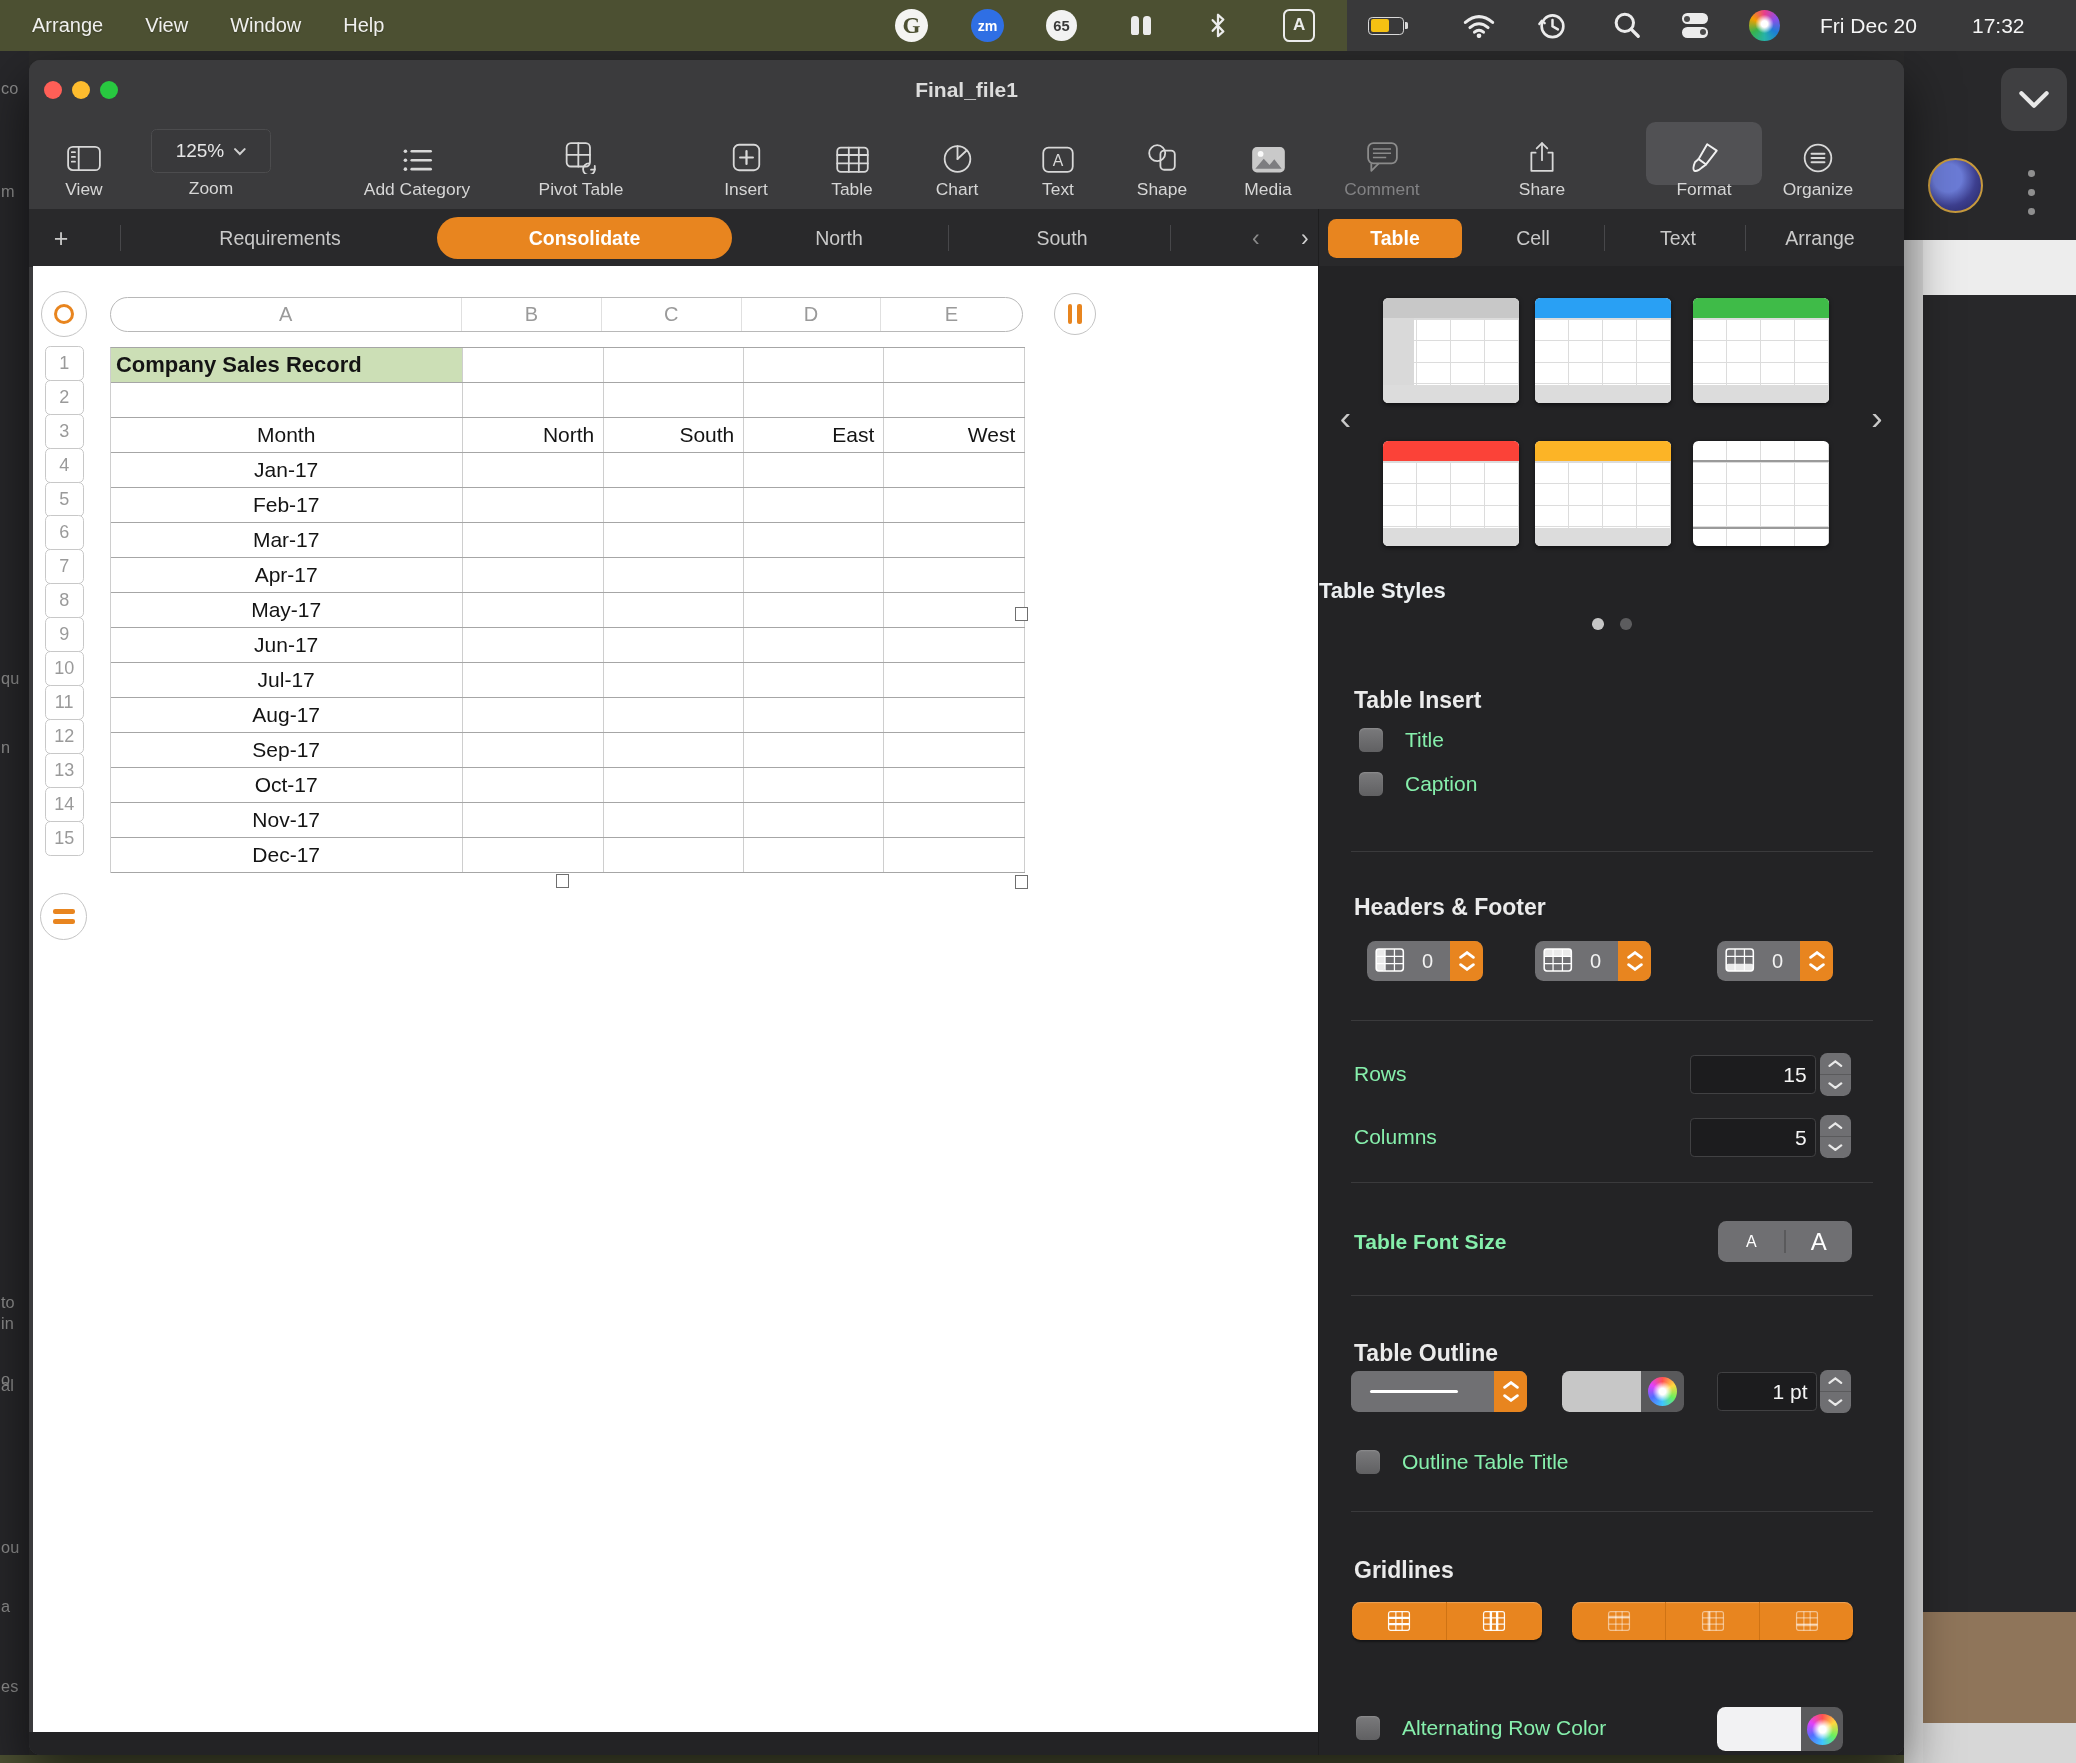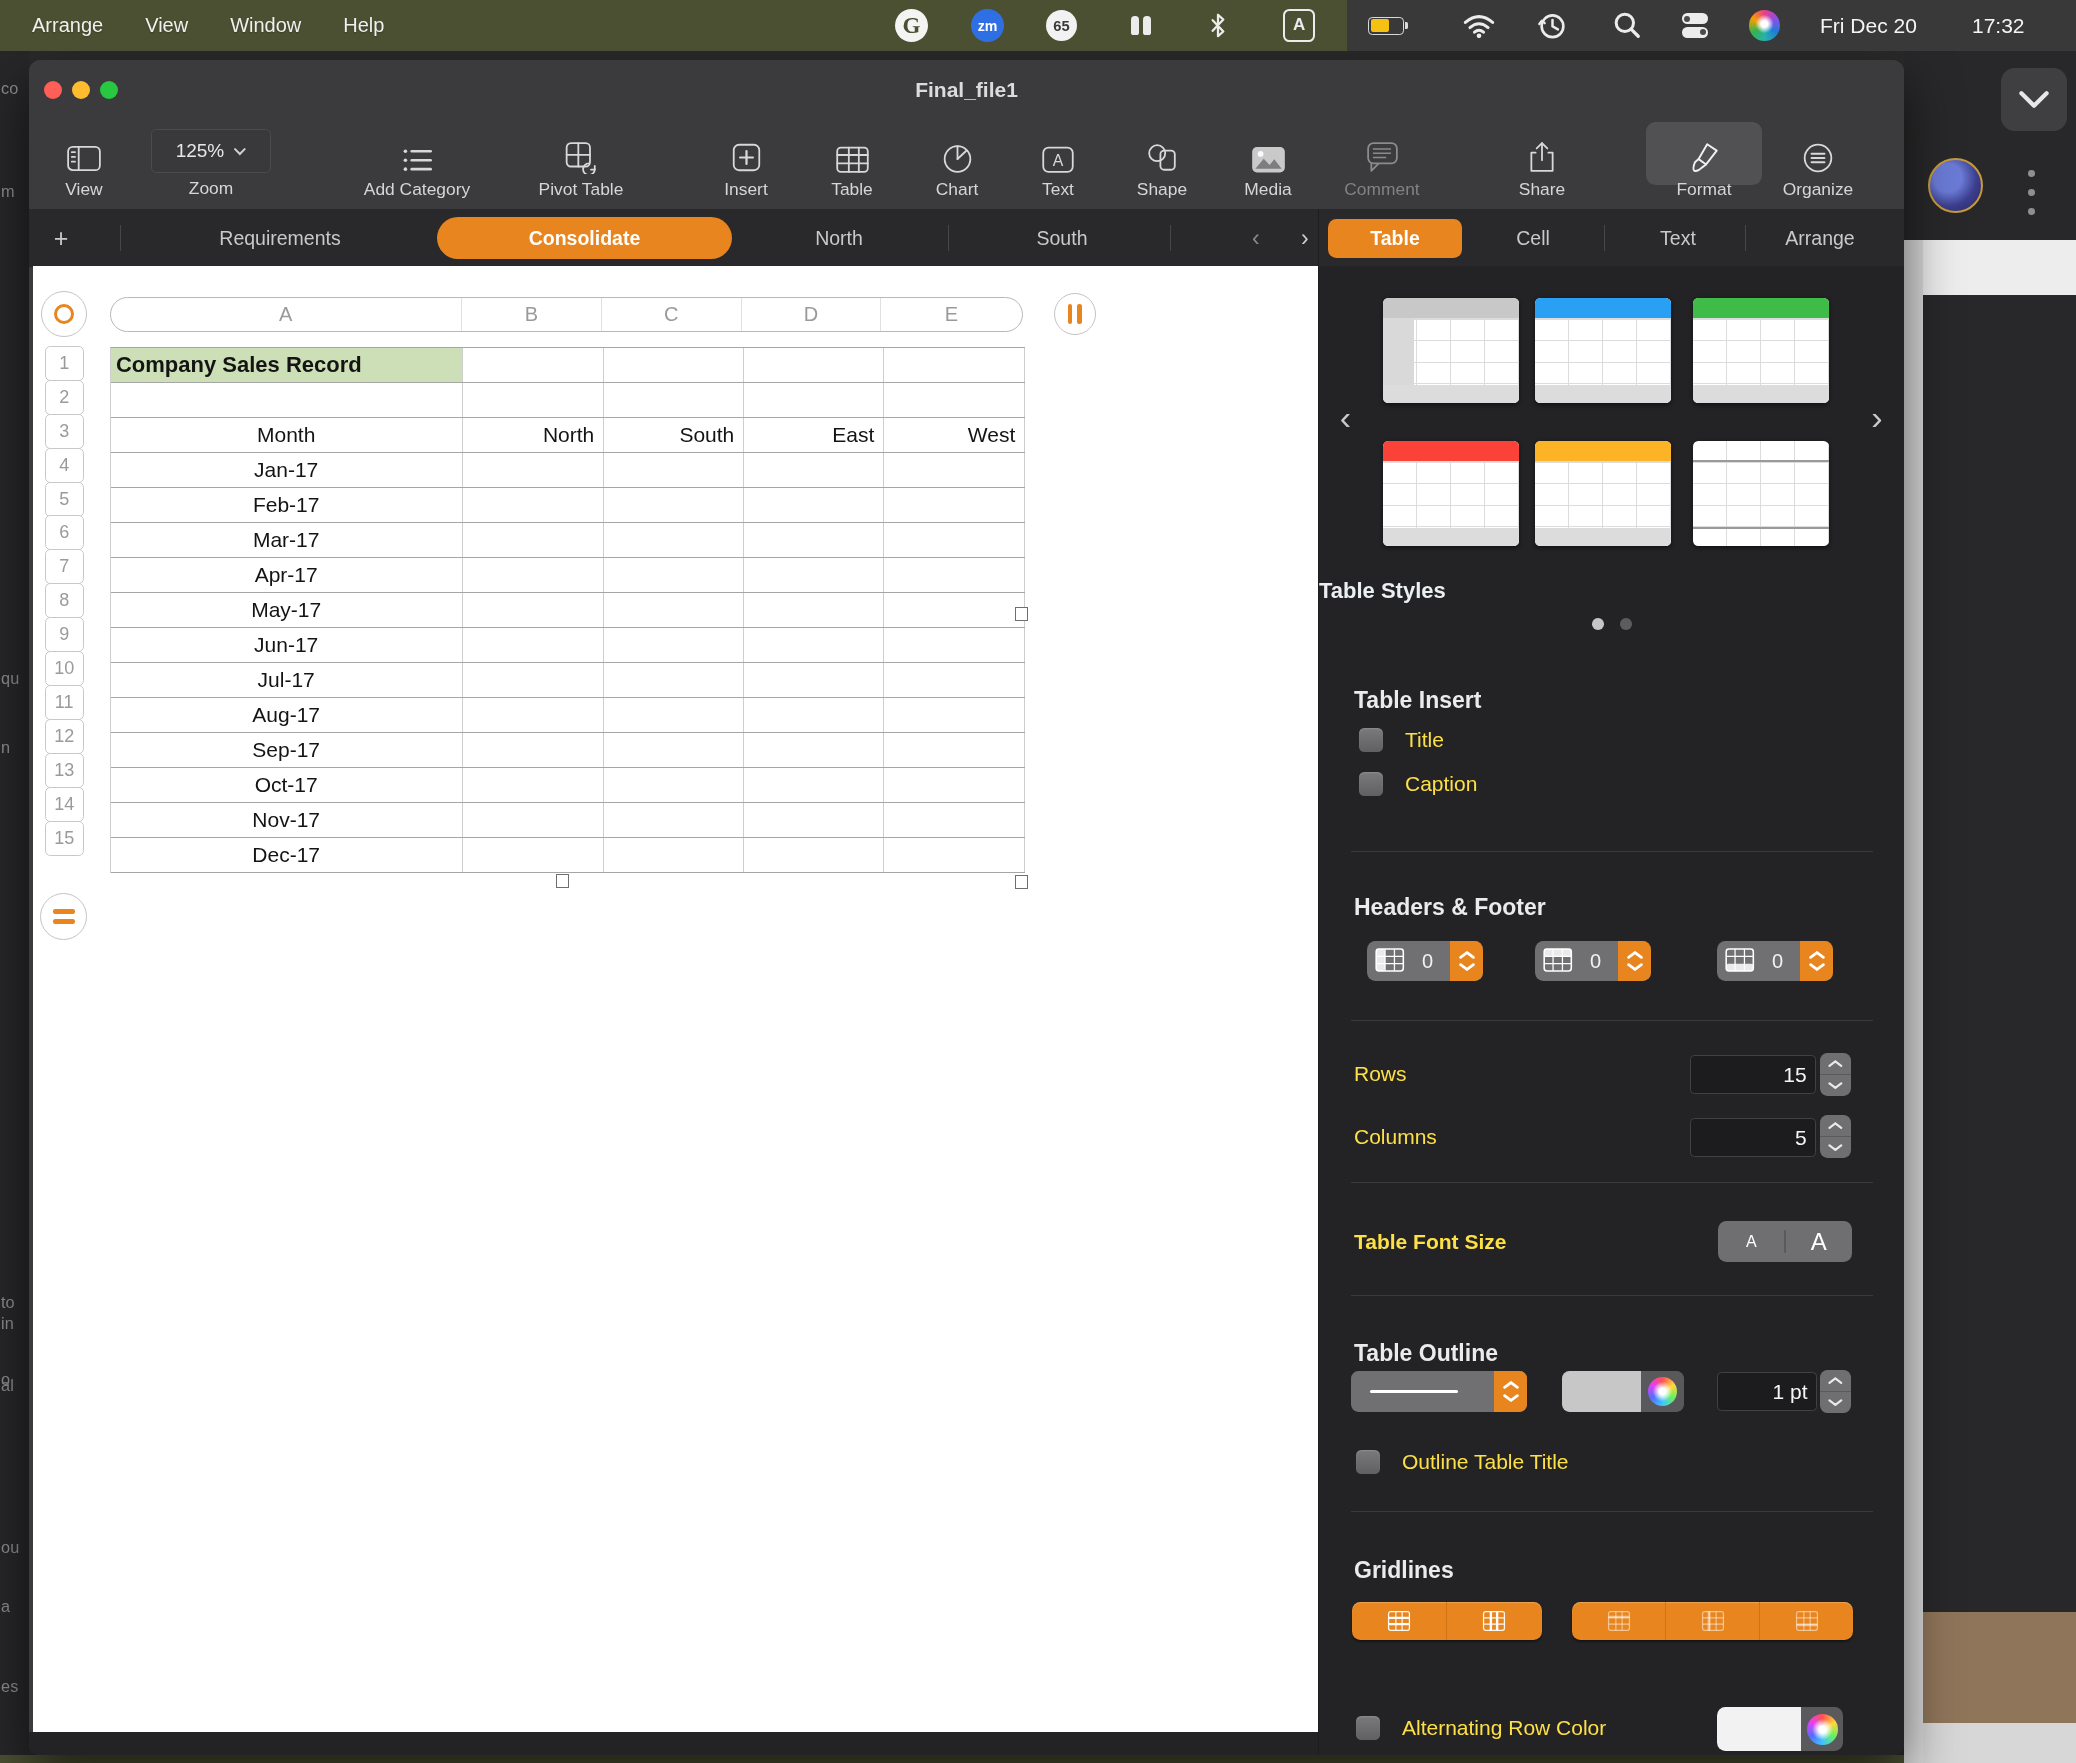--- a/index.html
+++ b/index.html
@@ -105,21 +105,21 @@
   .thumb .leftcol{position:absolute;left:0;top:20px;width:31px;bottom:18px;background:#d9d9d9;}
   .thumb .ftr{position:absolute;left:0;bottom:0;right:0;height:18px;background:#dcdcdc;}
   .thumb.plain .topline{position:absolute;left:0;top:19px;right:0;height:2.1px;background:#9a9a9a;}
   .thumb.plain .botline{position:absolute;left:0;bottom:17px;right:0;height:2.1px;background:#9a9a9a;}
   .style-nav{position:absolute;top:132px;font-size:34px;color:#c9c9c9;width:32px;text-align:center;}
   #styles-label{position:absolute;left:0;top:312px;width:100%;color:#eceff1;font-size:22px;font-weight:600;}
   #style-dots{position:absolute;left:0;top:352px;width:100%;display:flex;justify-content:center;gap:16px;}
   .sdot{width:11.6px;height:11.6px;border-radius:50%;background:#5c5c5e;}
   .sdot.active{background:#c6c6c6;}
   .p-heading{position:absolute;left:35px;color:#ebebeb;font-size:23px;font-weight:700;}
-  .p-label{position:absolute;color:#fde047;font-size:21px;line-height:24px;}
+  .p-label{position:absolute;color:#86efac;font-size:21px;line-height:24px;}
   .chk{position:absolute;width:24px;height:24px;border-radius:5.3px;background:linear-gradient(#7a7a7c,#606062);box-shadow:inset 0 1.1px 1.6px rgba(255,255,255,.15);}
   .pdivider{position:absolute;left:32px;width:522px;height:1.1px;background:#3a3a3c;}
   .hf-step{position:absolute;width:116px;height:40px;background:#707073;border-radius:8.4px;display:flex;align-items:center;overflow:hidden;}
   .hf-step .hficon{margin-left:8.4px;}
   .hf-step .hfnum{flex:1;text-align:center;color:#f2f2f2;font-size:20px;}
   .or-stepper{width:33px;height:100%;background:#e8851f;display:flex;flex-direction:column;align-items:center;justify-content:center;gap:4.2px;margin-left:auto;}
   .num-input{position:absolute;background:#1c1c1e;border:1.1px solid #414143;border-radius:4.2px;box-sizing:border-box;
     display:flex;align-items:center;justify-content:flex-end;padding-right:8.4px;color:#f5f5f5;font-size:21px;}
   .gray-step{position:absolute;width:31px;background:#6f6f72;border-radius:7.4px;display:flex;flex-direction:column;
     align-items:center;justify-content:center;gap:0;}

